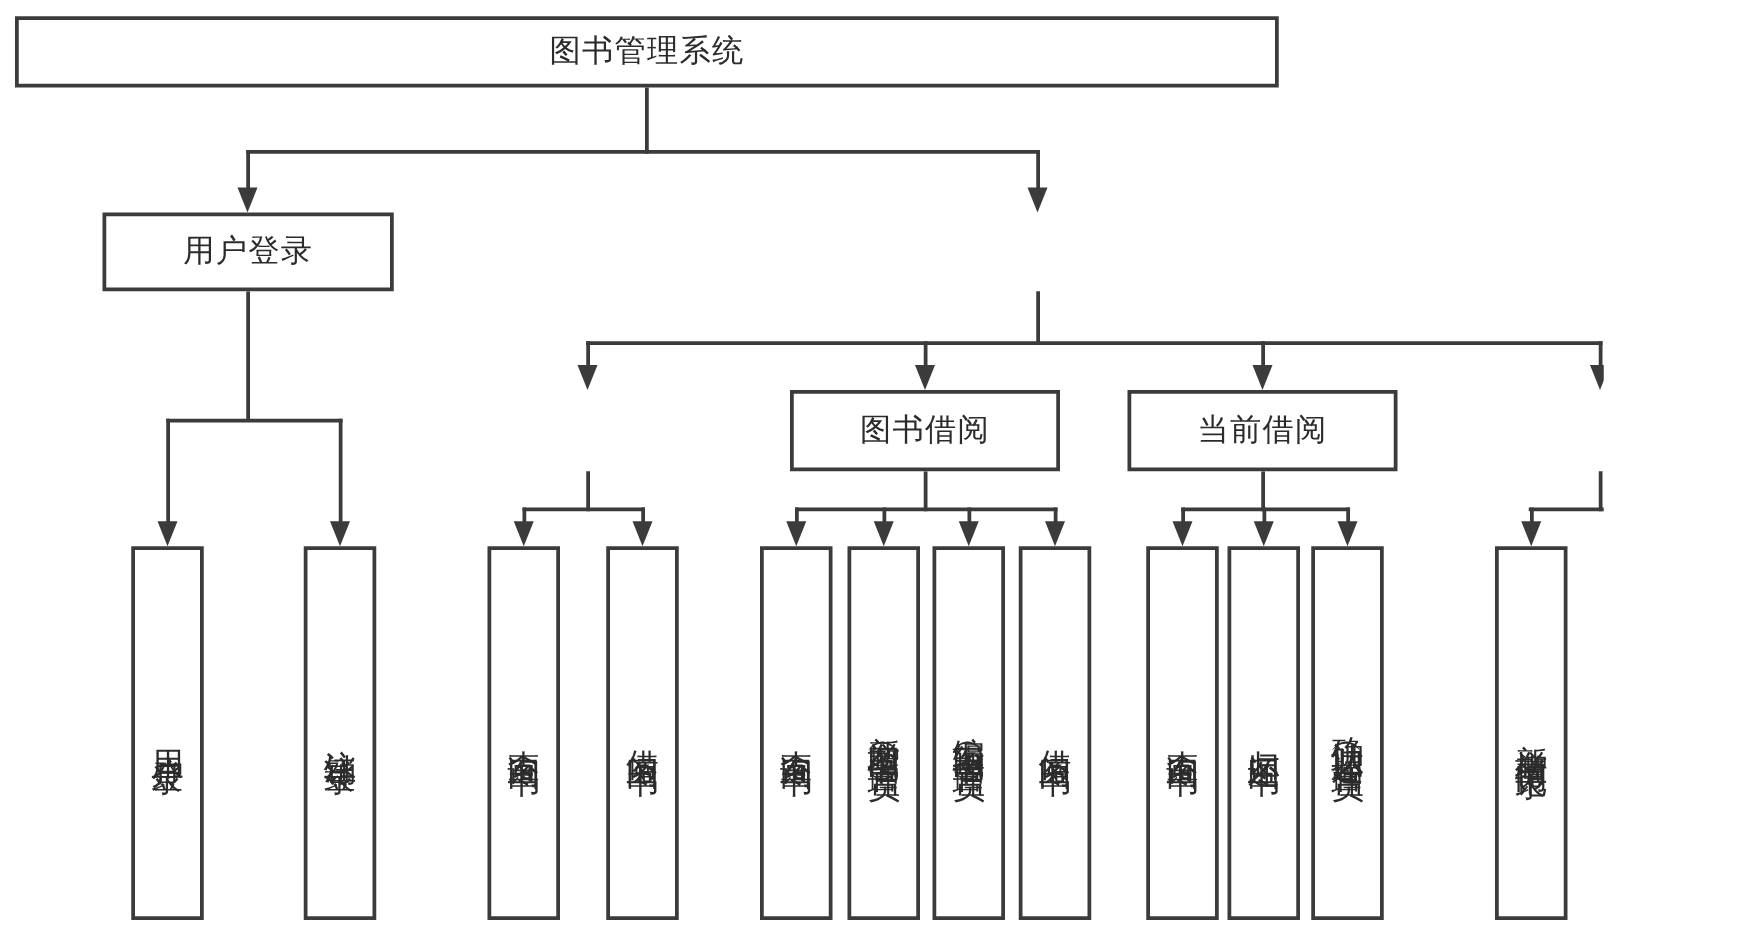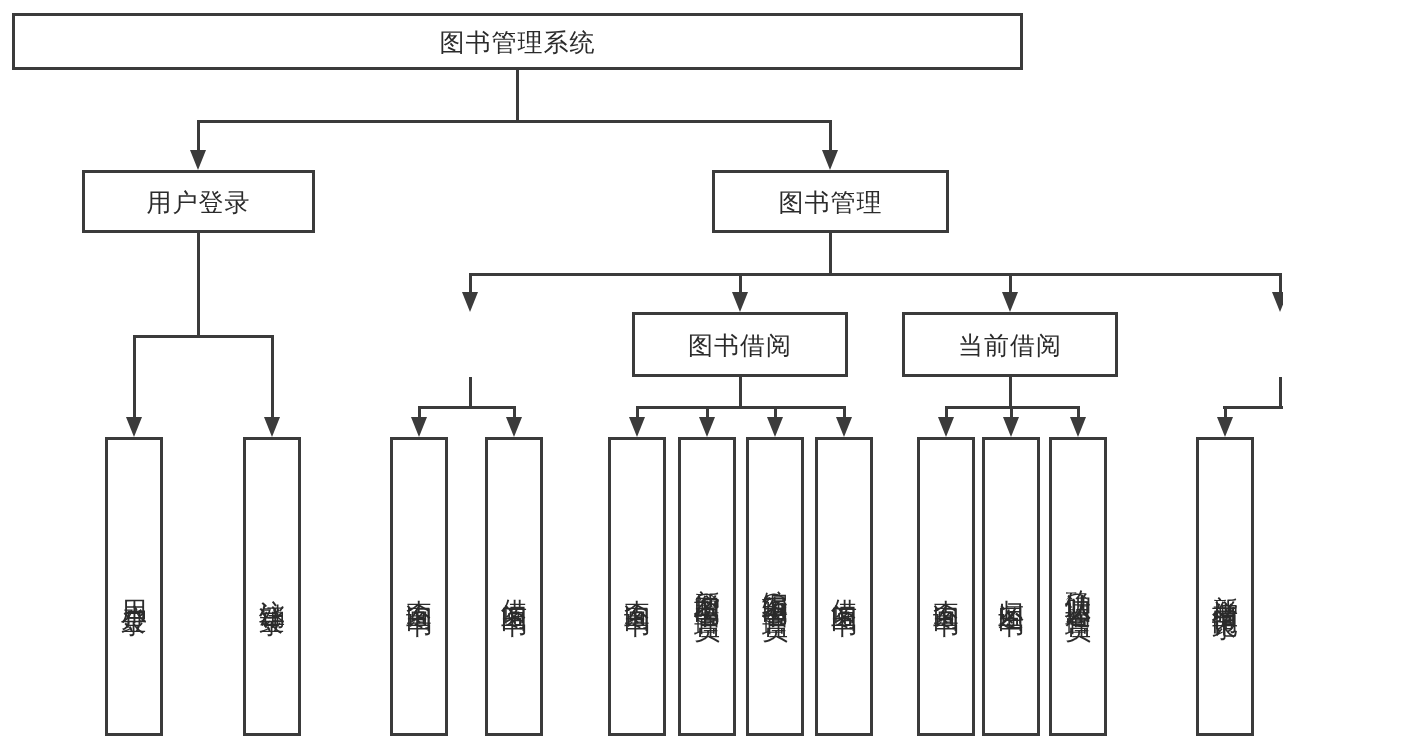--- a/index.html
+++ b/index.html
@@ -1,19 +1,19 @@
 <!DOCTYPE html>
 <html><head>
 <meta charset="utf-8">
 <style>
   html,body{margin:0;padding:0;background:#fff;}
   #canvas{
     position:relative;width:1283px;height:747px;overflow:hidden;
     background:var(--bg,#ffffff);
-    font-family:Liberation Sans, sans-serif;
+    font-family:Liberation Serif, serif;
   }
   .node{
     position:absolute;box-sizing:border-box;
     border:3px solid var(--line,#3b3b3b);
     background:var(--boxbg,#ffffff);
     color:var(--text,#2b2b2b);
     display:flex;align-items:center;justify-content:center;
     font-size:25px;letter-spacing:1px;line-height:1.2;
     z-index:2;
   }
@@ -96,21 +96,20 @@
   <div class="hl" style="left:1223px;top:406px;width:120px"></div>
   <div class="vl" style="left:1224px;top:406px;height:15px"></div>
   <div class="vl" style="left:1340px;top:406px;height:15px"></div>
   <div class="ar" style="left:1217px;top:417px"></div>
   <div class="ar" style="left:1333px;top:417px"></div>
 
   <div class="node" style="left:12px;top:13px;width:1011px;height:57px">图书管理系统</div>
 
   <div class="node" style="left:82px;top:170px;width:233px;height:63px">用户登录</div>
 
-  <div class="node" style="left:712px;top:170px;width:237px;height:63px">图书管理</div>
 
 
   <div class="node" style="left:902px;top:312px;width:216px;height:65px">当前借阅</div>
 
   <div class="node" style="left:632px;top:312px;width:216px;height:65px">图书借阅</div>
 
 
   <div class="node leaf" style="left:105px;top:437px;width:58px;height:299px">用户登录</div>
 
   <div class="node leaf" style="left:243px;top:437px;width:58px;height:299px">注销登录</div>

